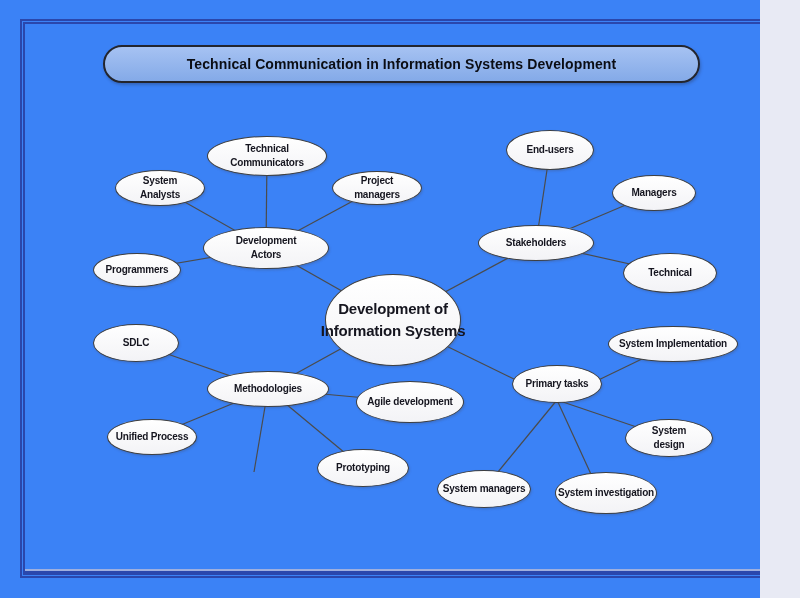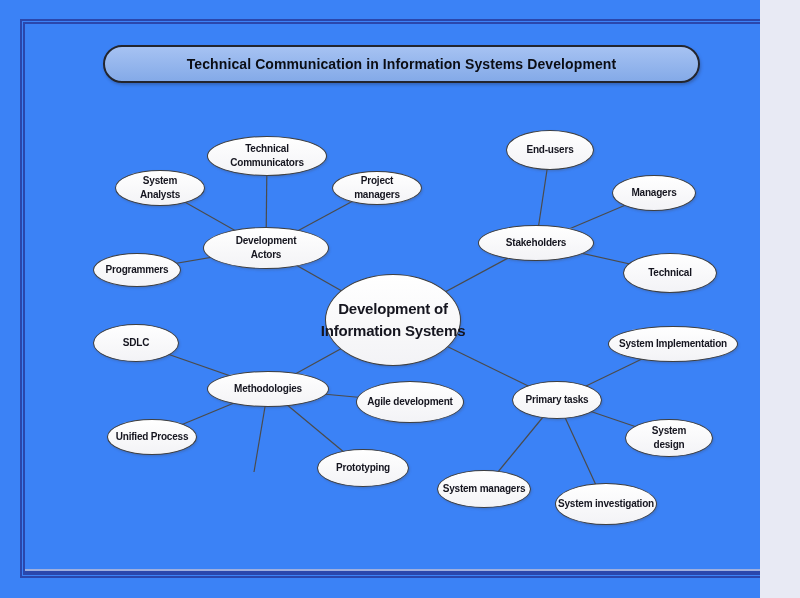--- a/index.html
+++ b/index.html
@@ -111,20 +111,20 @@
 managers</div>
       <div class="node" style="left: 478px; top: 225px; width: 116px; height: 36px;">Stakeholders</div>
       <div class="node" style="left: 506px; top: 130px; width: 88px; height: 40px;">End-users</div>
       <div class="node" style="left: 612px; top: 175px; width: 84px; height: 36px;">Managers</div>
       <div class="node" style="left: 623px; top: 253px; width: 94px; height: 40px;">Technical</div>
       <div class="node" style="left: 207px; top: 371px; width: 122px; height: 36px;">Methodologies</div>
       <div class="node" style="left: 107px; top: 419px; width: 90px; height: 36px;">Unified Process</div>
       <div class="node" style="left: 93px; top: 324px; width: 86px; height: 38px;">SDLC</div>
       <div class="node" style="left: 317px; top: 449px; width: 92px; height: 38px;">Prototyping</div>
       <div class="node" style="left: 356px; top: 381px; width: 108px; height: 42px;">Agile development</div>
-      <div class="node" style="left: 512px; top: 381px; width: 90px; height: 38px;">Primary tasks</div>
+      <div class="node" style="left: 512px; top: 365px; width: 90px; height: 38px;">Primary tasks</div>
       <div class="node" style="left: 608px; top: 326px; width: 130px; height: 36px;">System Implementation</div>
       <div class="node" style="left: 625px; top: 419px; width: 88px; height: 38px;">System
 design</div>
       <div class="node" style="left: 437px; top: 470px; width: 94px; height: 38px;">System managers</div>
-      <div class="node" style="left: 555px; top: 483px; width: 102px; height: 42px;">System investigation</div>
+      <div class="node" style="left: 555px; top: 472px; width: 102px; height: 42px;">System investigation</div>
     </div>
 </div>
 
 </body></html>

